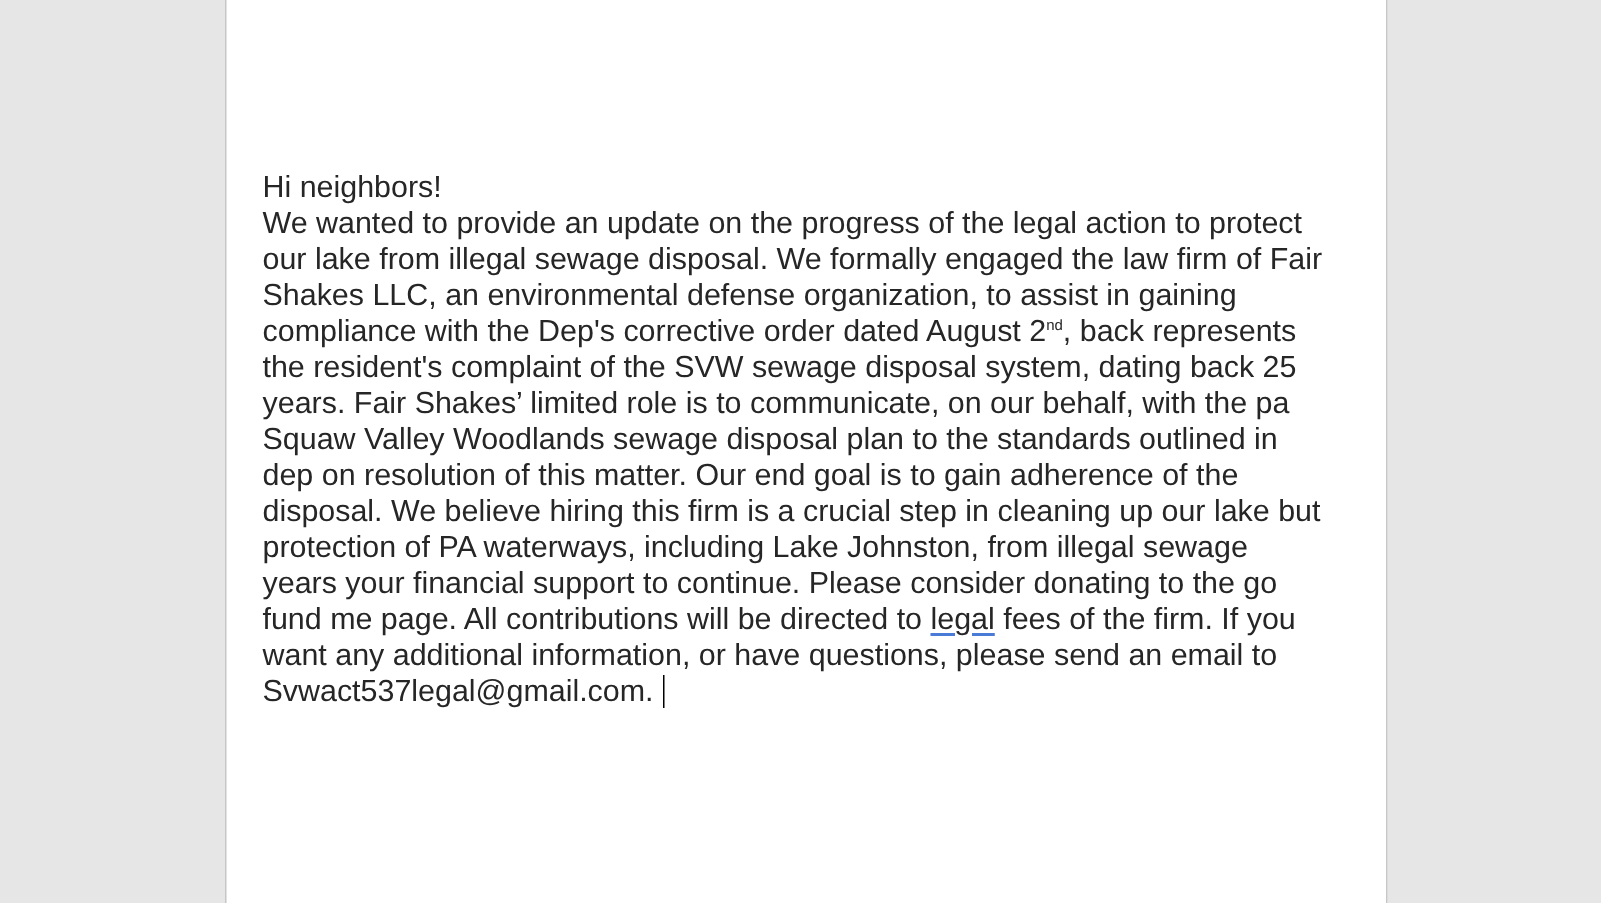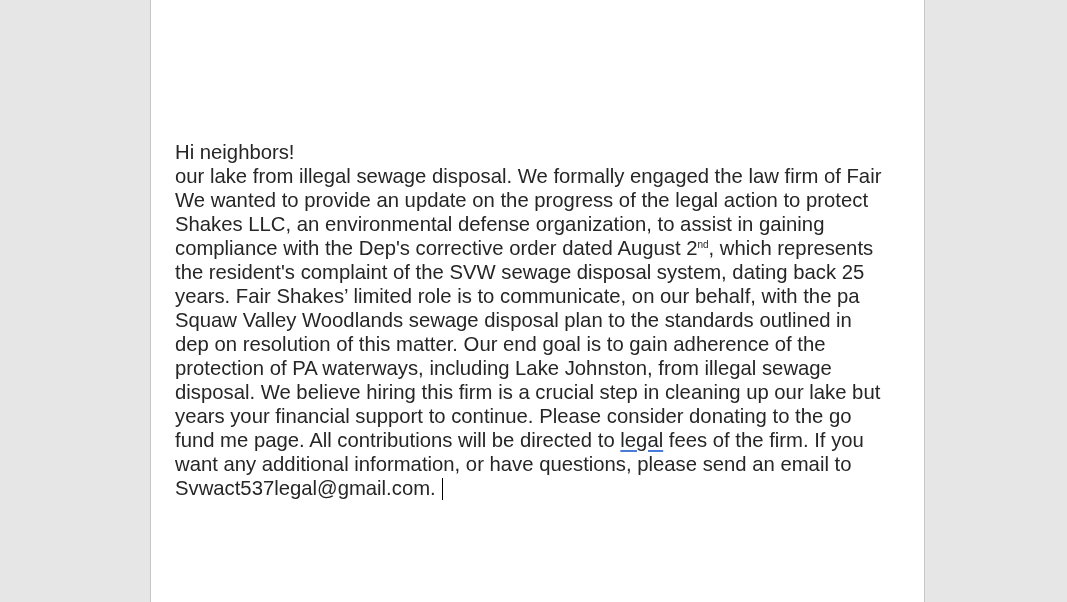--- a/index.html
+++ b/index.html
@@ -30,21 +30,20 @@
   .body-text {
     position: absolute;
     left: 24px;
     top: 113px;
     width: 740px;
     font-family: "Liberation Sans", sans-serif;
     font-size: 20.3px;
     line-height: 24px;
     color: #262626;
     white-space: nowrap;
-    margin-top: 27px;
   }
   .line {
     display: block;
     height: 24px;
   }
   .sup {
     font-size: 10px;
     vertical-align: 7px;
     line-height: 0;
   }
@@ -74,29 +73,29 @@
     margin-left: 6px;
   }
 </style>
 </head>
 <body>
 
 <div class="canvas">
   <div class="page">
     <div class="body-text">
       <span class="line">Hi neighbors!</span>
+      <span class="line">We wanted to provide an update on the progress of the legal action to protect</span>
       <span class="line">our lake from illegal sewage disposal. We formally engaged the law firm of Fair</span>
-      <span class="line">We wanted to provide an update on the progress of the legal action to protect</span>
       <span class="line">Shakes LLC, an environmental defense organization, to assist in gaining</span>
-      <span class="line"><span>compliance with the Dep's corrective order dated August 2</span><span class="sup">nd</span><span>, which represents</span></span>
+      <span class="line"><span>compliance with the Dep's corrective order dated August 2</span><span class="sup">nd</span><span>, back represents</span></span>
       <span class="line">the resident's complaint of the SVW sewage disposal system, dating back 25</span>
       <span class="line">years. Fair Shakes’ limited role is to communicate, on our behalf, with the pa</span>
       <span class="line">Squaw Valley Woodlands sewage disposal plan to the standards outlined in</span>
       <span class="line">dep on resolution of this matter. Our end goal is to gain adherence of the</span>
+      <span class="line">disposal. We believe hiring this firm is a crucial step in cleaning up our lake but</span>
       <span class="line">protection of PA waterways, including Lake Johnston, from illegal sewage</span>
-      <span class="line">disposal. We believe hiring this firm is a crucial step in cleaning up our lake but</span>
       <span class="line">years your financial support to continue. Please consider donating to the go</span>
       <span class="line"><span>fund me page. All contributions will be directed to </span><span class="grammar">legal</span><span> fees of the firm. If you</span></span>
       <span class="line">want any additional information, or have questions, please send an email to</span>
       <span class="line"><span>Svwact537legal@gmail.com.</span><span class="caret"></span></span>
     </div>
   </div>
 </div>
 
 </body></html>

